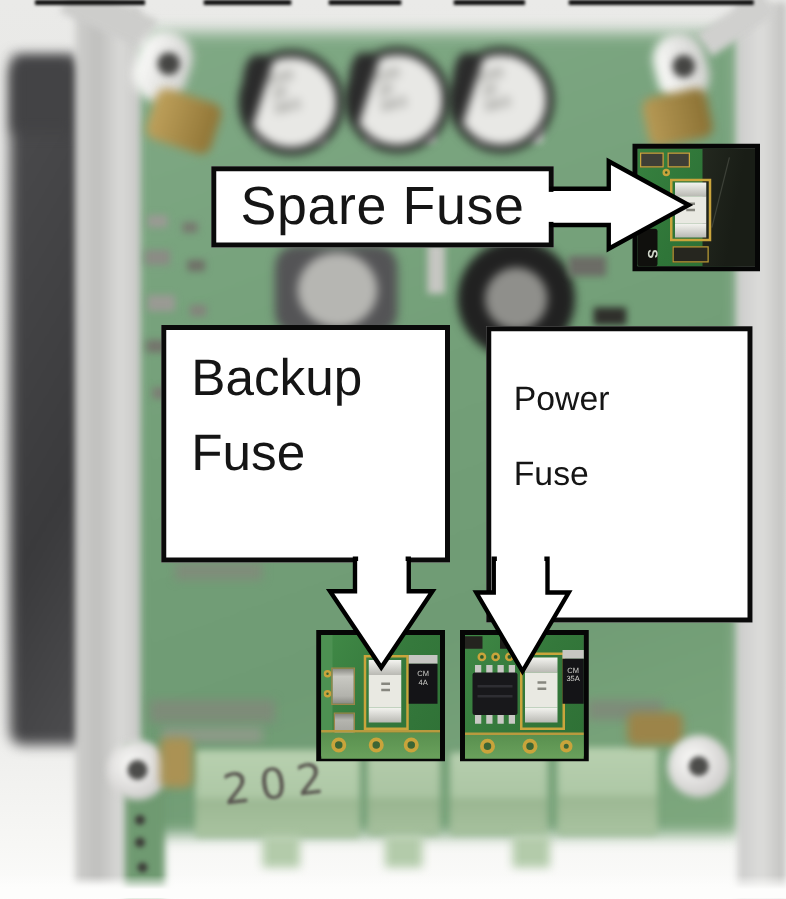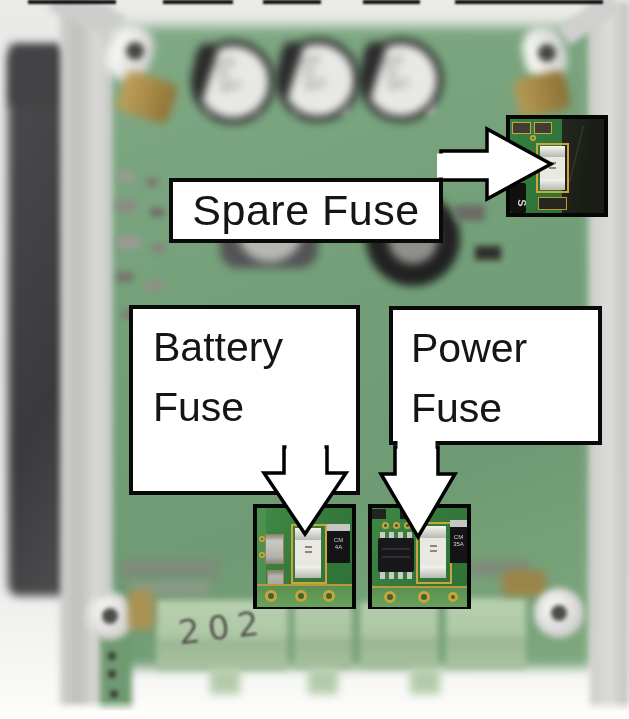--- a/index.html
+++ b/index.html
@@ -9,21 +9,21 @@
   .abs{position:absolute;}
   .b1{filter:blur(1.2px);} .b2{filter:blur(2px);} .b3{filter:blur(3px);}
   .b4{filter:blur(4px);} .b5{filter:blur(5px);} .b6{filter:blur(6px);}
   .cap{width:72px;height:72px;border-radius:50%;background:#e8e8e5;border:6px solid #262626;}
   .capwedge{position:absolute;left:-3px;top:-2px;width:26px;height:66px;background:#2b2b2b;
     clip-path:polygon(0 0,100% 0,20% 100%,0 100%);border-radius:40% 0 0 40%;}
   .captext{position:absolute;left:20px;top:10px;transform:rotate(-14deg);
     font-size:11px;line-height:12px;color:#56565130;color:#5a5a55;letter-spacing:1px;}
   .topseg{top:0;height:4px;background:#0c0c0c;}
   .inset{border:4px solid #060606;background:#2f7538;}
-  .callout{background:#ffffff;border:4px solid #0a0a0a;color:#151515;box-sizing:border-box;margin-top:45px;}
+  .callout{background:#ffffff;border:4px solid #0a0a0a;color:#151515;box-sizing:border-box;}
   .goldring{border:2px solid #c9a43b;border-radius:50%;background:rgba(30,60,28,.55);box-sizing:border-box;}
   .fusecap{background:linear-gradient(180deg,#f4f4f0,#b9b9b3);}
   .fusebody{background:#e9e9e2;}
   .fusedash{background:#87877f;}
   svg{display:block;}
 </style>
 </head>
 <body>
 
 <div id="scene">
@@ -245,26 +245,26 @@
     </div>
   </div>
 
   <div class="abs callout" style="left:169px;top:133px;width:274px;height:65px;font-size:43px;line-height:56px;
     text-align:center;letter-spacing:0.5px;">
     <span>Spare Fuse</span>
   </div>
 
   <div class="abs callout" style="left:129px;top:260px;width:231px;height:190px;font-size:41px;line-height:60px;
     padding:8px 0 0 20px;">
-    <div>Battery</div>
+    <div>Backup</div>
     <div>Fuse</div>
   </div>
 
-  <div class="abs callout" style="left:389px;top:261px;width:213px;height:139px;font-size:41px;line-height:60px;
-    padding:8px 0 0 18px;">
+  <div class="abs callout" style="left:389px;top:261px;width:213px;height:237px;font-size:27px;line-height:60px;
+    padding:24px 0 0 18px;">
     <div>Power</div>
     <div>Fuse</div>
   </div>
 
   <svg class="abs" width="629" height="719" viewBox="0 0 629 719" style="left:0;top:0;pointer-events:none;">
 
     <polygon points="441,151 487,151 487,129 551,164 487,199 487,180 441,180" fill="#ffffff" stroke="#000000" stroke-width="3.5" stroke-linejoin="miter"></polygon>
     <rect x="437" y="153.5" width="12" height="24" fill="#ffffff"></rect>
 
     <polygon points="284,447 327,447 327,473 346,473 305,534 264,473 284,473" fill="#ffffff" stroke="#000000" stroke-width="3.5" stroke-linejoin="miter"></polygon>

